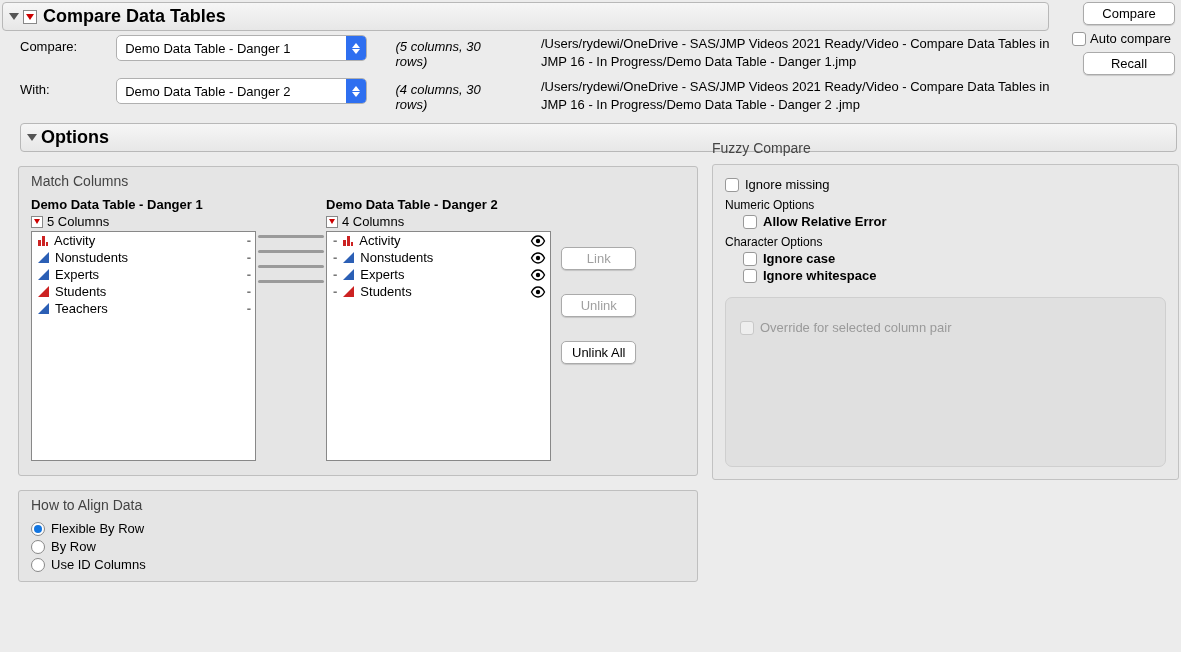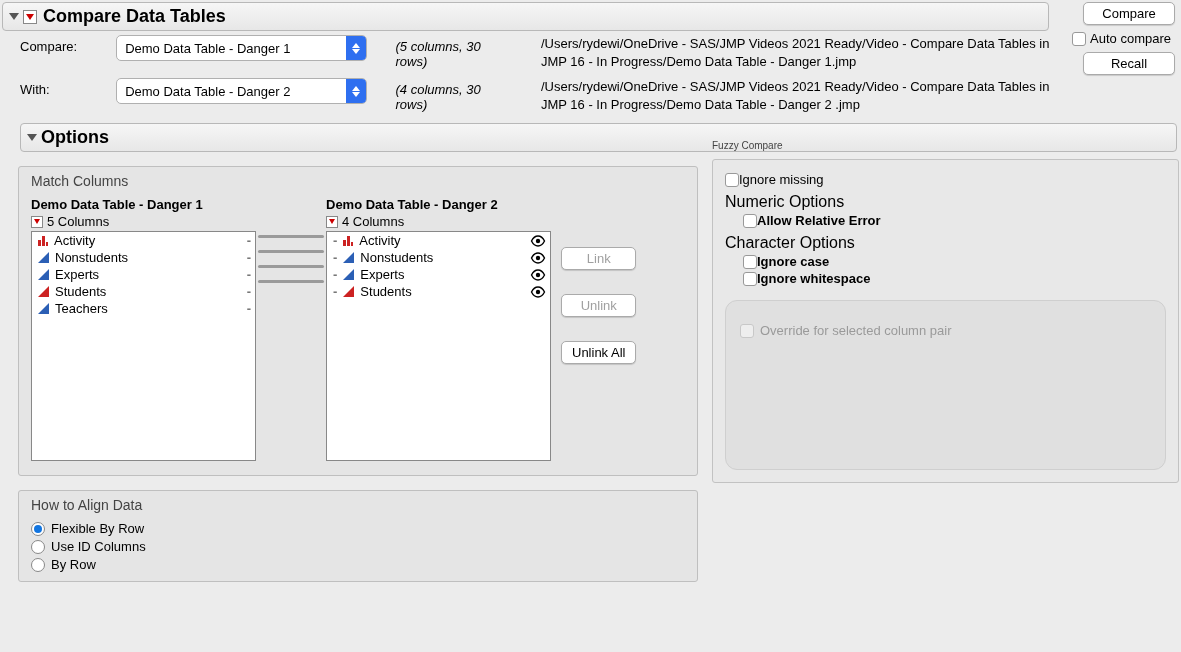--- a/index.html
+++ b/index.html
@@ -118,27 +118,27 @@
   .path-txt{padding-top:0;max-width:510px;line-height:1.35;}
   .options-wrap{margin:0 2px 0 18px;}
   .panel {
     border:1px solid #bfbfbf;border-radius:3px;background:#e5e5e5;
     padding:10px 12px 14px 12px;margin-top:10px;
   }
   .panel-title{color:#444;font-size:14px;margin:-4px 0 8px 0;}
   .options-grid{display:flex;align-items:flex-start;gap:14px;}
   .match-col{flex:0 0 680px;}
   .fuzzy-col{flex:1;margin-top:-16px;}
-  .fuzzy-lbl{color:#444;font-size:10px;margin:0 0 8px 0;}
+  .fuzzy-lbl{color:#444;font-size:14px;margin:0 0 8px 0;}
   .fuzzy-box{border:1px solid #c2c2c2;background:#e8e8e8;border-radius:3px;padding:10px 12px 12px 12px;}
-  .fuzzy-row{display:flex;align-items:center;gap:0;margin:2px 0;}
-  .subhead{font-size:16px;margin:6px 0 2px 0;}
+  .fuzzy-row{display:flex;align-items:center;gap:6px;margin:2px 0;}
+  .subhead{font-size:12px;margin:6px 0 2px 0;}
   .indent{margin-left:18px;font-weight:bold;}
   .override-box{
-    border:1px solid #cfcfcf;background:#e0e0e0;border-radius:12px;
+    border:1px solid #cfcfcf;background:#e0e0e0;border-radius:7px;
     padding:22px 14px;margin-top:14px;height:170px;
   }
   .override-row{display:flex;align-items:center;gap:6px;color:#9a9a9a;}
   .chk.disabled{border-color:#c8c8c8;background:#eee;}
   .cols-row{display:flex;align-items:flex-start;gap:0;}
   .col-block{width:225px;}
   .col-head{font-weight:bold;margin:0 0 2px 0;}
   .col-sub{display:flex;align-items:center;margin-bottom:2px;}
   .listbox{
     border:1px solid #888;background:#fff;height:230px;overflow:hidden;
@@ -343,25 +343,25 @@
       <div class="panel align-panel" style="padding-bottom:6px;">
         <div class="panel-title">How to Align Data</div>
         <div class="radio-row">
           <span class="radio">
               <span class="dot"></span>
             </span>
           <span>Flexible By Row</span>
         </div>
         <div class="radio-row">
           <span class="radio"></span>
-          <span>Use ID Columns</span>
+          <span>By Row</span>
         </div>
         <div class="radio-row">
           <span class="radio"></span>
-          <span>By Row</span>
+          <span>Use ID Columns</span>
         </div>
       </div>
     </div>
 
     <div class="fuzzy-col">
       <div class="fuzzy-lbl">Fuzzy Compare</div>
       <div class="fuzzy-box">
         <div class="fuzzy-row">
           <span class="chk"></span>
           <span>Ignore missing</span>

